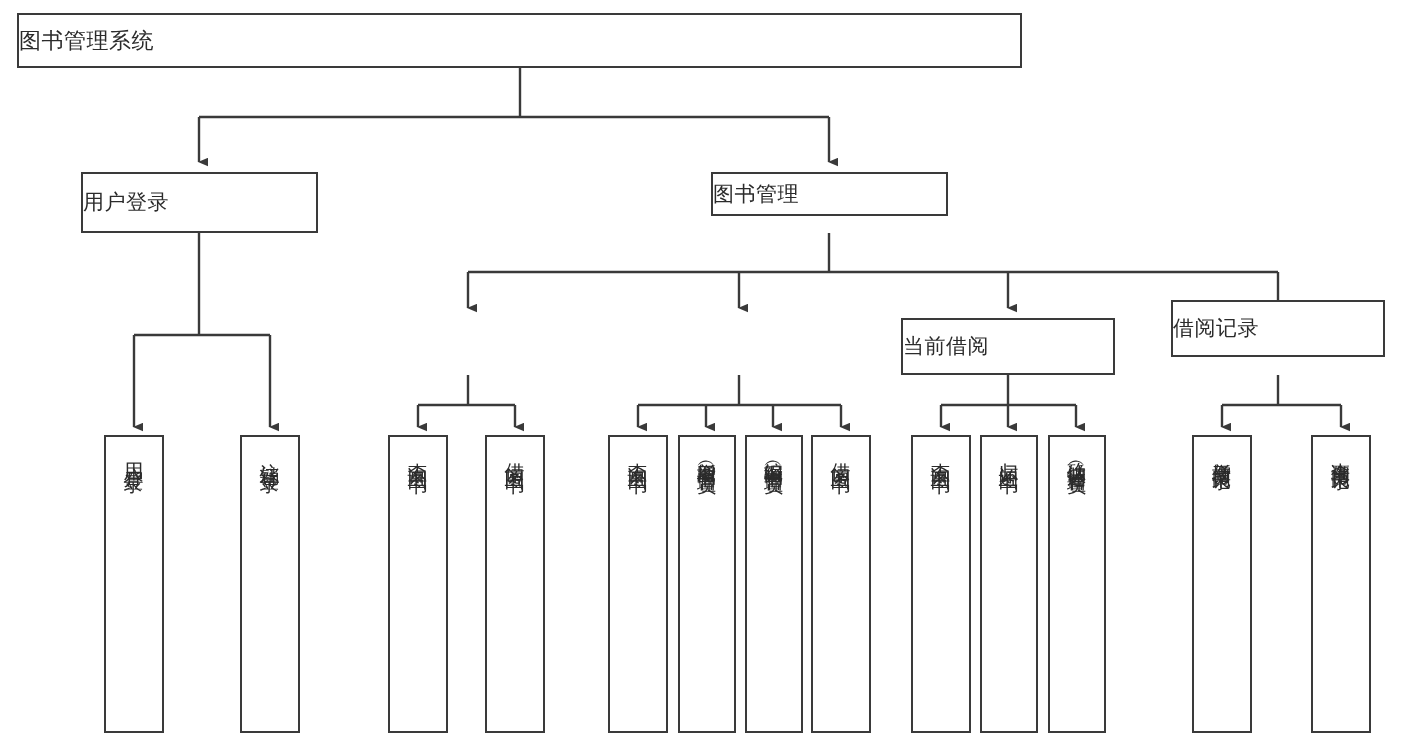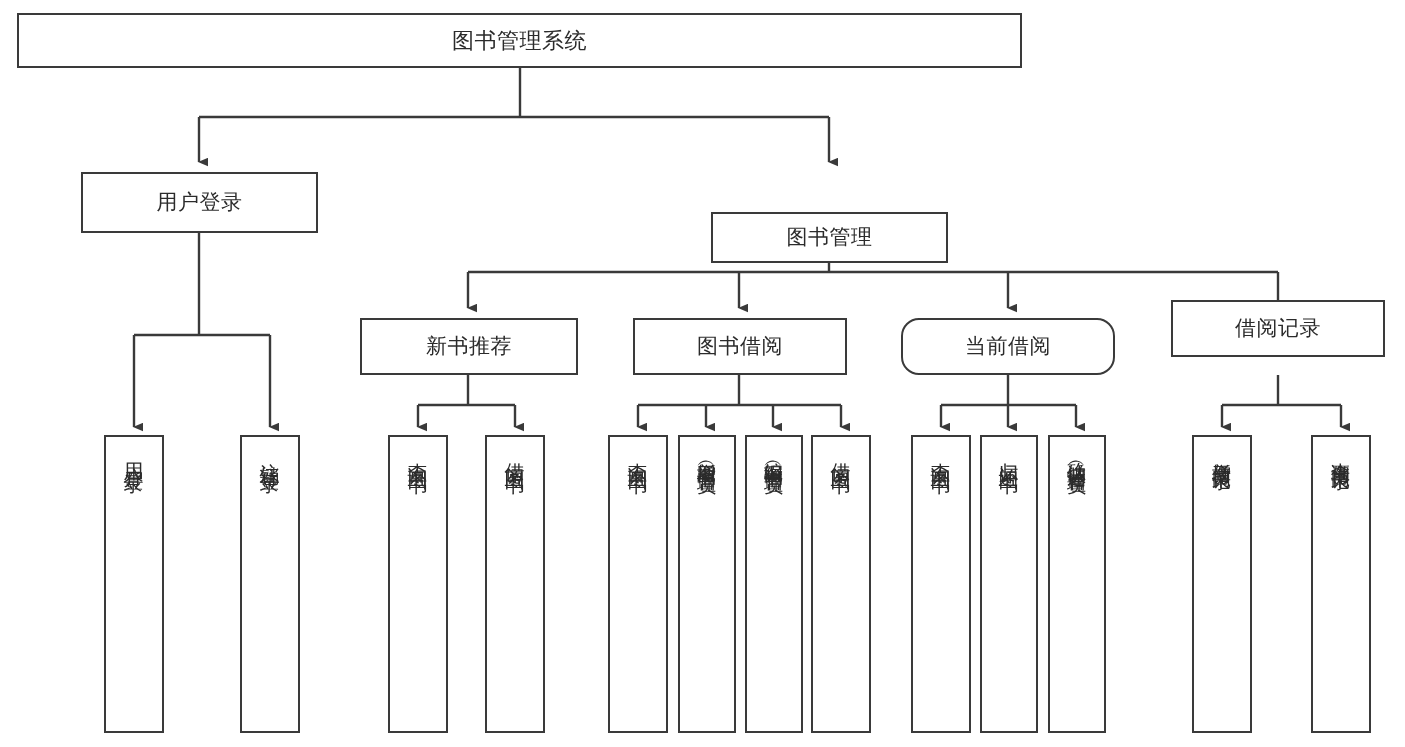--- a/index.html
+++ b/index.html
@@ -26,21 +26,20 @@
     height: 747px;
     pointer-events: none;
   }
   .node {
     position: absolute;
     box-sizing: border-box;
     background: #ffffff;
     border: 2px solid #3a3a3a;
     display: flex;
     align-items: center;
-    justify-content: center;
     color: #2b2b2b;
   }
   .node-label {
     display: block;
     text-align: center;
     line-height: 1.05;
     letter-spacing: 0.5px;
     color: #2b2b2b;
   }
   
@@ -135,31 +134,25 @@
     </g>
   </svg>
 
   <div class="node horiz root" style="left:17px; top:13px; width:1005px; height:55px;">
     <span class="node-label">图书管理系统</span>
   </div>
 
   <div class="node horiz" style="left:81px; top:172px; width:237px; height:61px;">
     <span class="node-label">用户登录</span>
   </div>
-  <div class="node horiz" style="left:711px; top:172px; width:237px; height:51px;margin-top:40px;">
+  <div class="node horiz" style="left:711px; top:172px; width:237px; height:44px;">
     <span class="node-label">图书管理</span>
   </div>
 
-  <div class="node horiz" style="left:360px; top:318px; width:218px; height:57px;">
-    <span class="node-label">新书推荐</span>
-  </div>
-  <div class="node horiz" style="left:633px; top:318px; width:214px; height:57px;">
-    <span class="node-label">图书借阅</span>
-  </div>
-  <div class="node horiz" style="left:901px; top:318px; width:214px; height:57px;border-radius:18px;">
+  <div class="node horiz" style="left:901px; top:318px; width:214px; height:57px;">
     <span class="node-label">当前借阅</span>
   </div>
   <div class="node horiz" style="left:1171px; top:300px; width:214px; height:57px;">
     <span class="node-label">借阅记录</span>
   </div>
 
   <div class="node vert" style="left:104px; top:435px; width:60px; height:298px;">
     <span class="node-label">用户登录</span>
   </div>
   <div class="node vert" style="left:240px; top:435px; width:60px; height:298px;">

